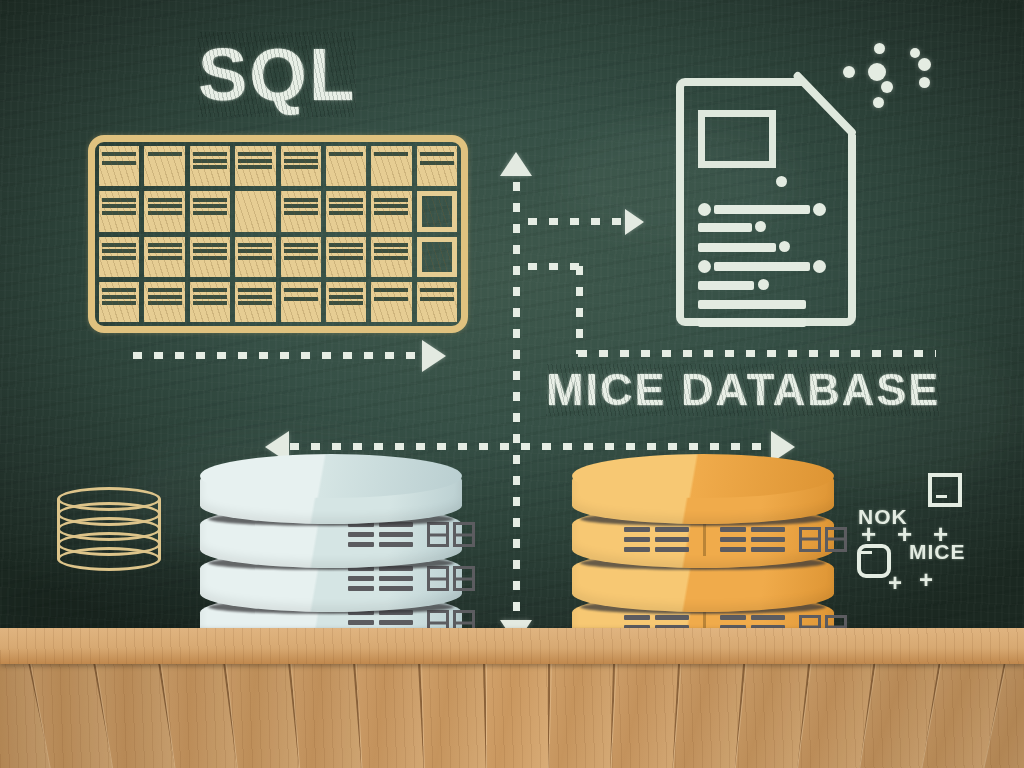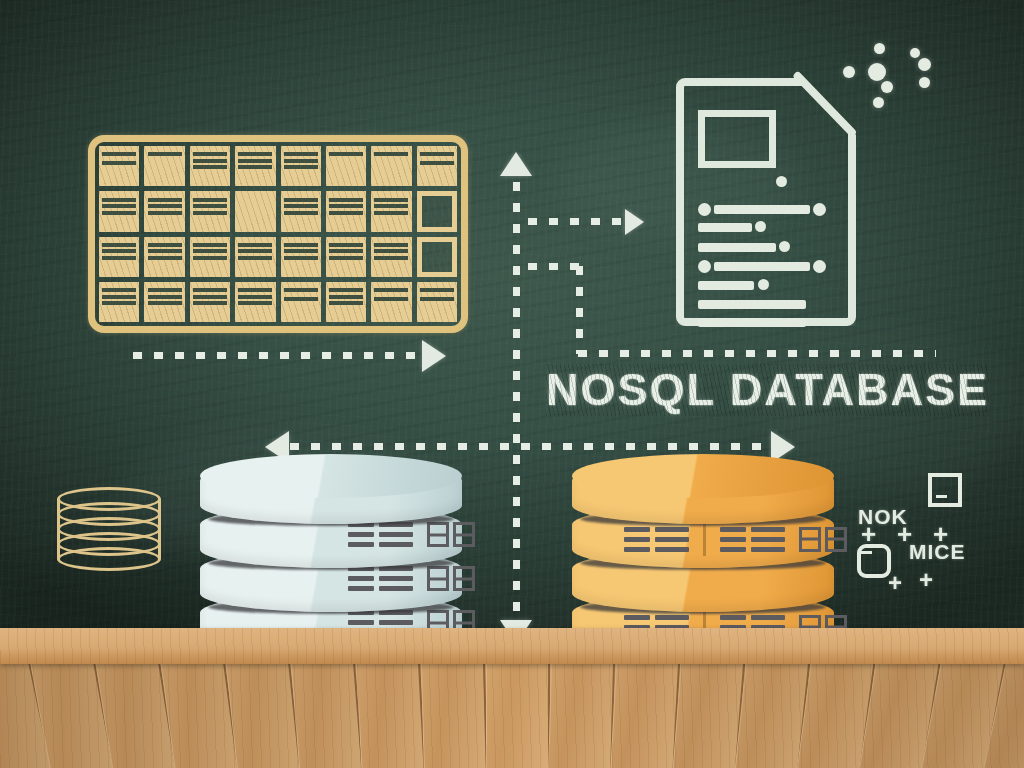--- a/index.html
+++ b/index.html
@@ -141,20 +141,21 @@
 <div id="stage">
 
   <div class="board">
     <div class="board-noise"></div>
     <div class="smudge" style="left:560px;top:120px;width:240px;height:120px;background:rgba(190,215,195,.045);"></div>
     <div class="smudge" style="left:120px;top:430px;width:320px;height:130px;background:rgba(190,215,195,.04);"></div>
     <div class="smudge" style="left:760px;top:330px;width:260px;height:160px;background:rgba(170,200,180,.035);"></div>
     <div class="smudge" style="left:0px;top:560px;width:300px;height:100px;background:rgba(0,0,0,.10);"></div>
   </div>
 
+  <div class="chalk-text" id="title-sql">SQL</div>
 
   <div id="sql-table">
     <div class="tbl-frame"></div>
     <div class="cellgrid" id="cellgrid">
         <div class="cell" style="background: rgb(230, 205, 147);">
           <div class="ln" style="background: rgb(60, 79, 64); top: 16%;"></div>
           <div class="ln" style="background: rgb(60, 79, 64); top: 38%;"></div>
           <div class="tex"></div>
         </div>
         <div class="cell" style="background: rgb(230, 205, 147);">
@@ -374,21 +375,21 @@
   <div class="dot-v" style="left:576px;top:266px;height:88px;"></div>
   <div class="dot-h" style="left:578px;top:350px;width:358px;"></div>
 
   <div class="dot-h" style="left:133px;top:352px;width:290px;"></div>
   <div class="arrow right" style="left:422px;top:340px;"></div>
 
   <div class="dot-h" style="left:290px;top:443px;width:482px;"></div>
   <div class="arrow left" style="left:265px;top:431px;"></div>
   <div class="arrow right" style="left:771px;top:431px;"></div>
 
-  <div class="chalk-text" id="label-nosql">NOSQL DATABASE</div>
+  <div class="chalk-text" id="label-nosql">MICE DATABASE</div>
 
   <div id="mini-cyl">
     <div class="sidewall"></div>
     <div class="ell" style="top:0px;"></div>
     <div class="ell" style="top:15px;"></div>
     <div class="ell" style="top:30px;"></div>
     <div class="ell" style="top:45px;"></div>
     <div class="ell" style="top:60px;"></div>
   </div>
 

